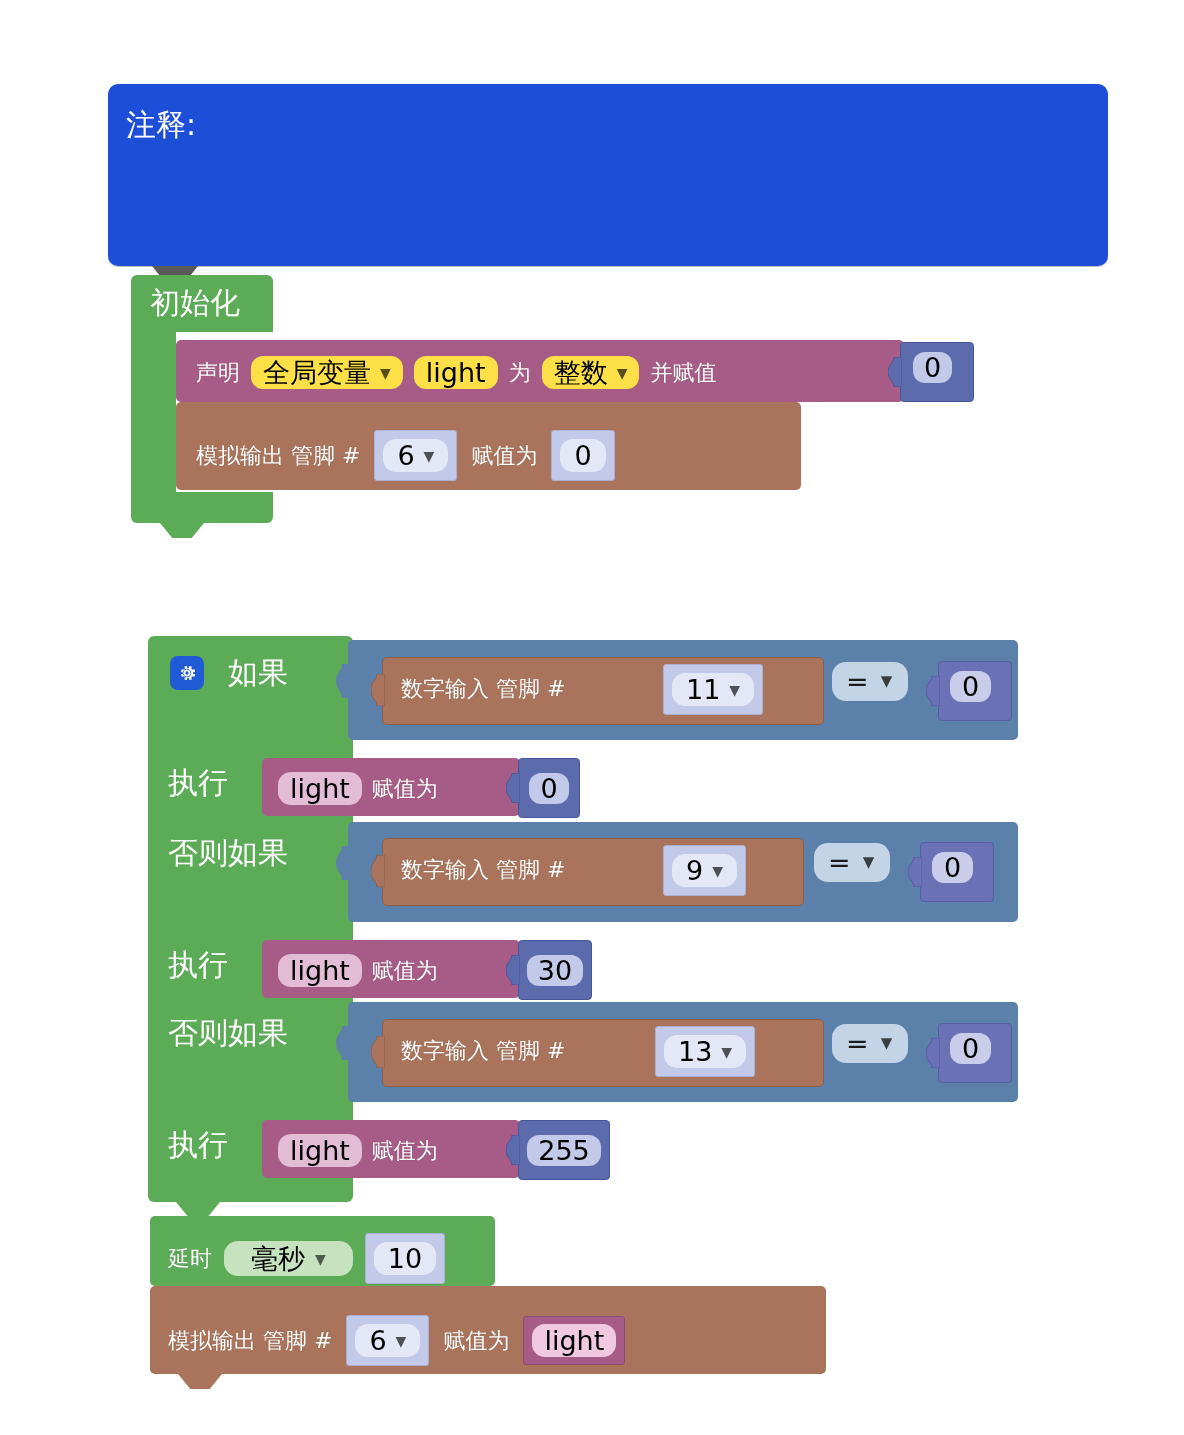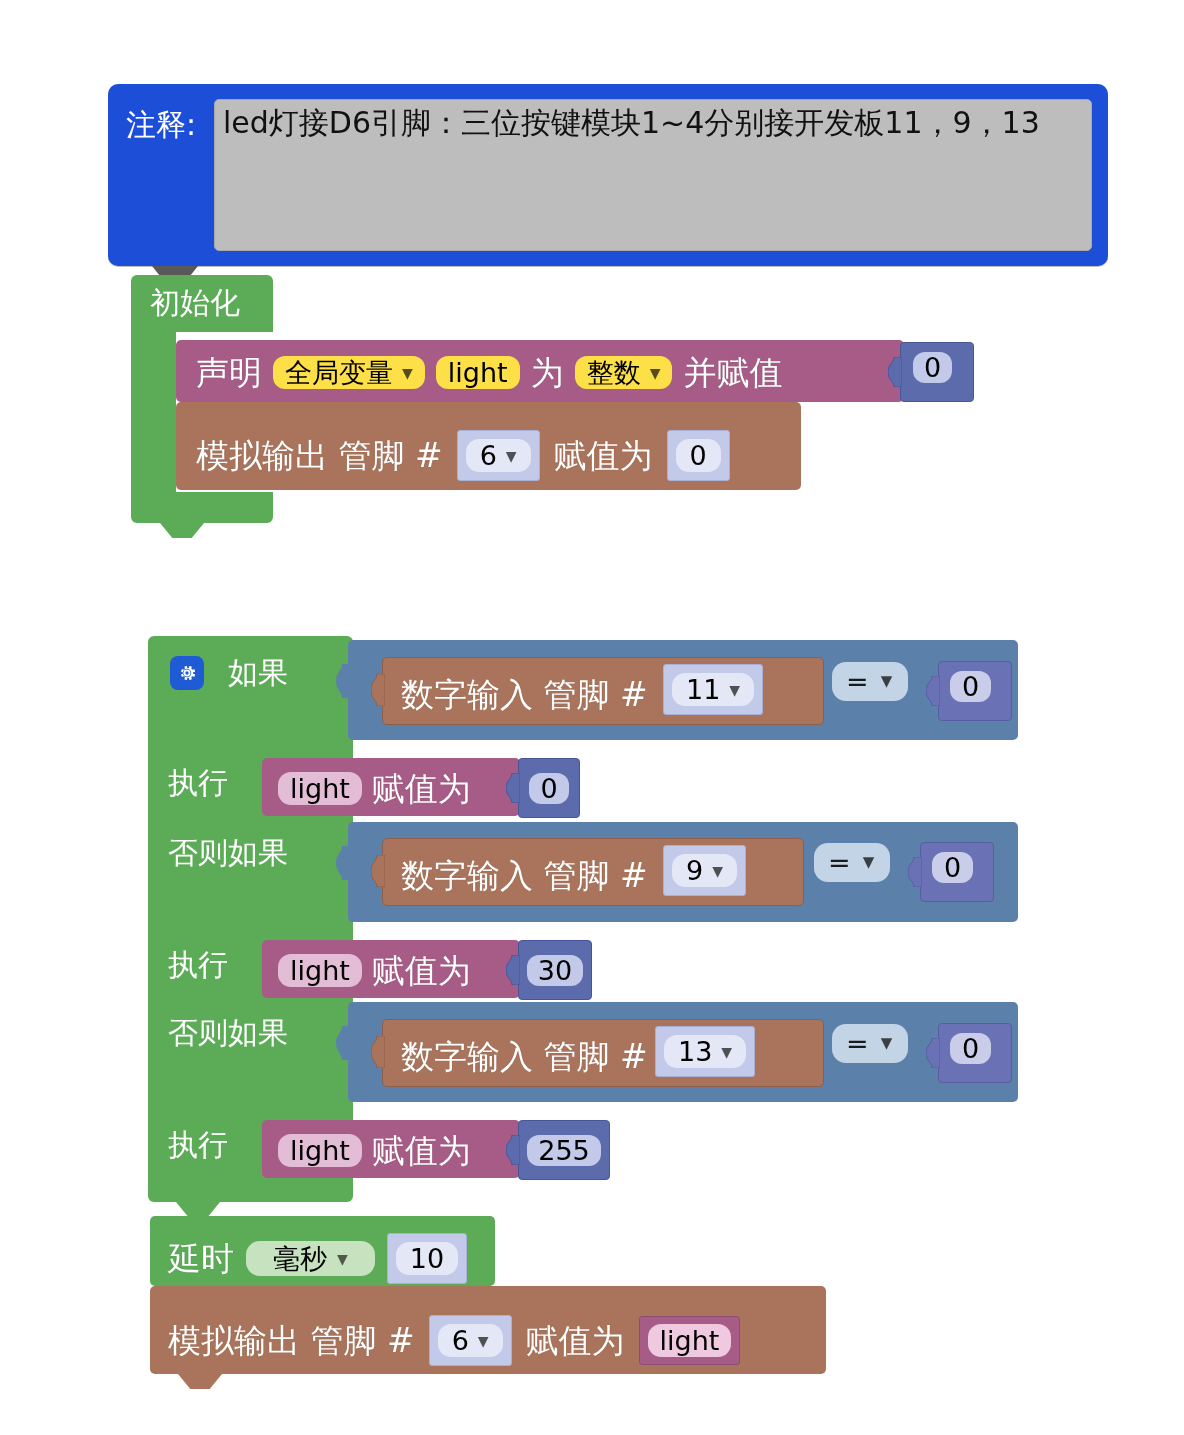--- a/index.html
+++ b/index.html
@@ -13,21 +13,21 @@
     position: relative;
     font-family: "DejaVu Sans", "Liberation Sans", sans-serif;
     overflow: hidden;
   }
 
   
   .abs { position: absolute; }
 
   .blk-text {
     color: #ffffff;
-    font-size: 33px;
+    font-size: 22px;
     line-height: 1;
     white-space: nowrap;
     text-shadow: 0 0 1px rgba(0,0,0,.25);
   }
 
   
   .field {
     display: inline-flex;
     align-items: center;
     justify-content: center;
@@ -293,21 +293,20 @@
   .var-socket .var-chip { background:#efc9e0; }
 
   
   .tab { position:absolute; }
 </style>
 </head>
 <body>
 
 <div class="abs" id="comment-block">
   <div class="abs" id="comment-label">注释:</div>
-  <div class="abs" id="comment-textarea">led灯接D6引脚：三位按键模块1~4分别接开发板11，9，13</div>
 </div>
 <div class="abs" id="comment-notch"></div>
 
 <div class="abs" id="init-block"></div>
 <div class="abs" id="init-cut"></div>
 <div class="abs" id="init-label">初始化</div>
 <div class="abs" id="init-bottom-notch"></div>
 
 <div class="abs" id="declare-block"></div>
 <div class="abs" id="declare-row">

